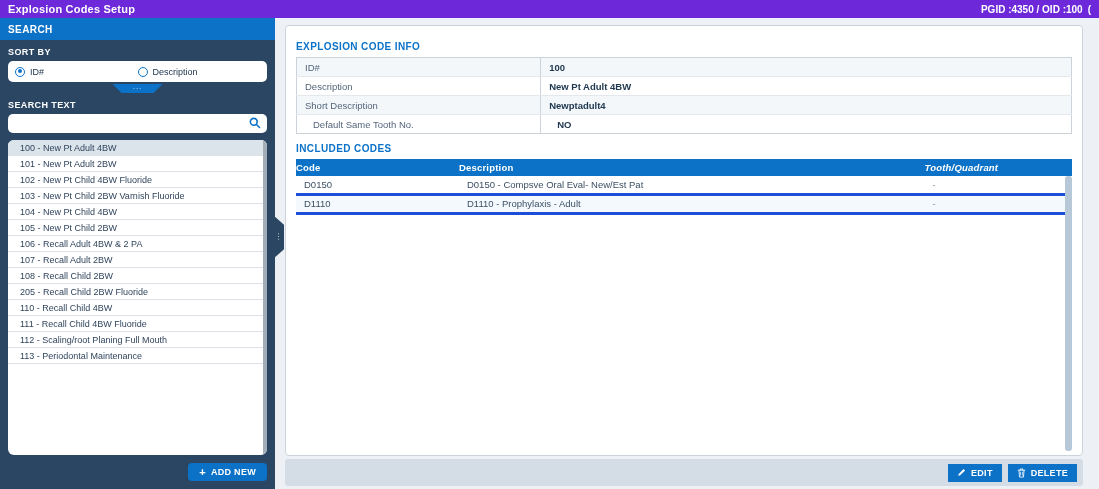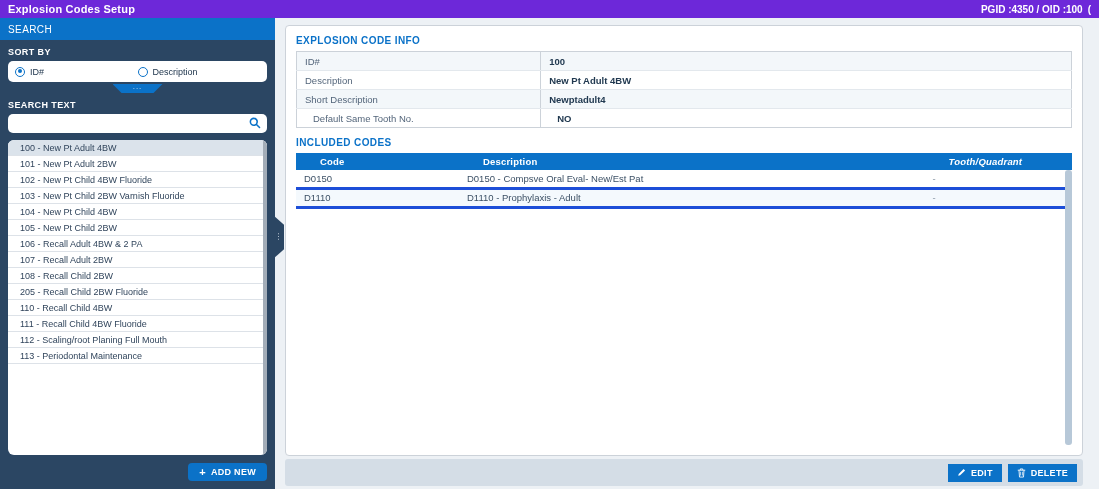--- a/index.html
+++ b/index.html
@@ -9,21 +9,21 @@
 
   
   .topbar { position:absolute; top:0; left:0; right:0; height:18px; background:#6d28d9;
             display:flex; align-items:center; justify-content:space-between; padding:0 8px; z-index:10; }
   .topbar .title { color:#fff; font-size:11px; font-weight:bold; letter-spacing:.2px; }
   .topbar .session { color:#fff; font-size:10px; font-weight:bold; white-space:nowrap; }
   .topbar .session-suffix { color:#fff; font-size:10px; font-weight:bold; margin-left:5px; }
 
   
   .sidebar { position:absolute; top:18px; left:0; width:275px; bottom:0; background:#2b4663; }
-  .search-bar { height:22px; background:#0b72c8; color:#fff; font-size:10px; font-weight:normal;
+  .search-bar { height:22px; background:#0b72c8; color:#fff; font-size:10px; font-weight:bold;
                 display:flex; align-items:center; padding-left:8px; letter-spacing:.4px; }
   .sb-label { color:#fff; font-size:9px; font-weight:bold; letter-spacing:.4px; margin:7px 8px 4px 8px; }
   .radio-card { margin:0 8px; height:21px; background:#fff; border-radius:5px;
                 display:flex; align-items:center; padding:0 7px; }
   .radio-opt { flex:1; display:flex; align-items:center; gap:5px; font-size:9px; color:#21374e; cursor:pointer; }
   .radio { width:10px; height:10px; border:1.5px solid #0b72c8; border-radius:50%; position:relative; background:#fff; flex:0 0 auto; }
   .radio.checked::after { content:""; position:absolute; left:1.5px; top:1.5px; width:4px; height:4px;
                           border-radius:50%; background:#0b72c8; }
   .handle { margin:2px auto 0 auto; width:50px; height:9px; background:#0b72c8;
             clip-path:polygon(0 0,100% 0,82% 100%,18% 100%);
@@ -49,33 +49,33 @@
 
   .collapse-tab { position:absolute; left:273px; top:215px; width:11px; height:44px; background:#2b4663;
                   clip-path:polygon(0 0,100% 22%,100% 78%,0 100%); z-index:6;
                   display:flex; align-items:center; justify-content:center; cursor:pointer; }
   .collapse-tab span { color:#c8d2dc; font-size:8px; line-height:8px; }
 
   
   .main { position:absolute; top:18px; left:275px; right:0; bottom:0; background:#edf1f5; }
   .panel { margin:7px 16px 0 10px; height:431px; background:#fff; border:1px solid #ccd2d9;
            border-radius:4px; padding:7px 10px; position:relative; }
-  .sec-title { color:#0b72c8; font-size:10px; font-weight:bold; letter-spacing:.4px; margin:2px 0 5px 0; }
+  .sec-title { color:#0b72c8; font-size:10px; font-weight:bold; letter-spacing:.4px; margin:8px 0 5px 0; }
 
   table.info { width:100%; border-collapse:collapse; border:1px solid #ccd2d9; margin-bottom:9px; }
   table.info td { height:19px; font-size:9.5px; padding-left:8px; border-bottom:1px solid #e3e8ed; }
   table.info tr:last-child td { border-bottom:none;padding-left:16px; }
   table.info tr:nth-child(odd) { background:#f3f7fa; }
   table.info td.lbl { width:31.5%; color:#53657a; border-right:1px solid #ccd2d9; }
   table.info td.val { font-weight:bold; color:#213950; }
 
   .codes-wrap { position:relative; height:296px; }
   table.codes { width:100%; border-collapse:collapse; }
   table.codes th { background:#0b72c8; color:#fff; font-size:9.5px; font-weight:bold; text-align:left;
-                   height:17px; padding-left:24px; letter-spacing:.2px; }
+                   height:17px; padding-left:0; letter-spacing:.2px; }
   table.codes td { height:18.5px; font-size:9.5px; padding-left:8px; color:#3c5065;
                    border-bottom:3px solid #1d4ed8; }
   table.codes tbody tr:nth-child(even) { background:#f4f9fd; }
   table.codes .col-code { width:21%; }
   table.codes .col-desc { width:60%; }
   table.codes .col-tooth { width:19%;font-style:italic; }
   table.codes td.tooth { color:#8a97a5; }
   .panel-scrollbar { position:absolute; top:17px; right:0; bottom:4px; width:7px;
                      background:#b7c8d8; border-radius:3px; }
 

